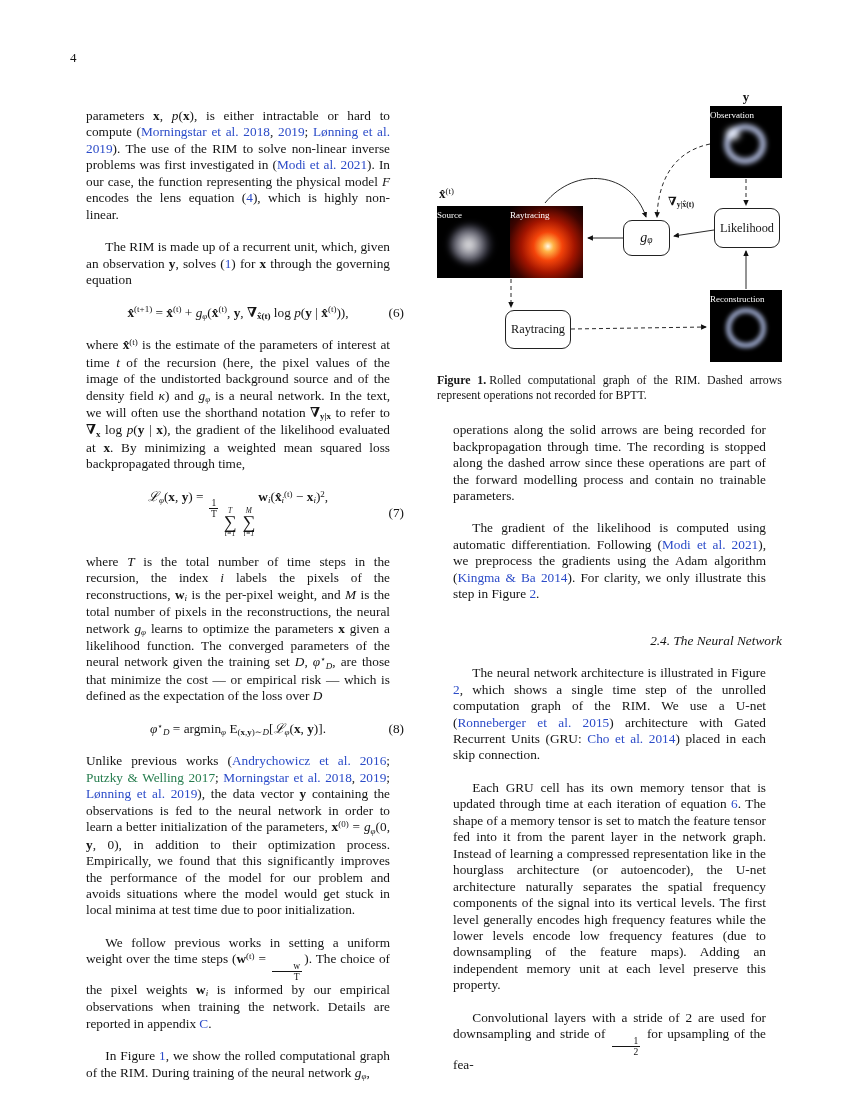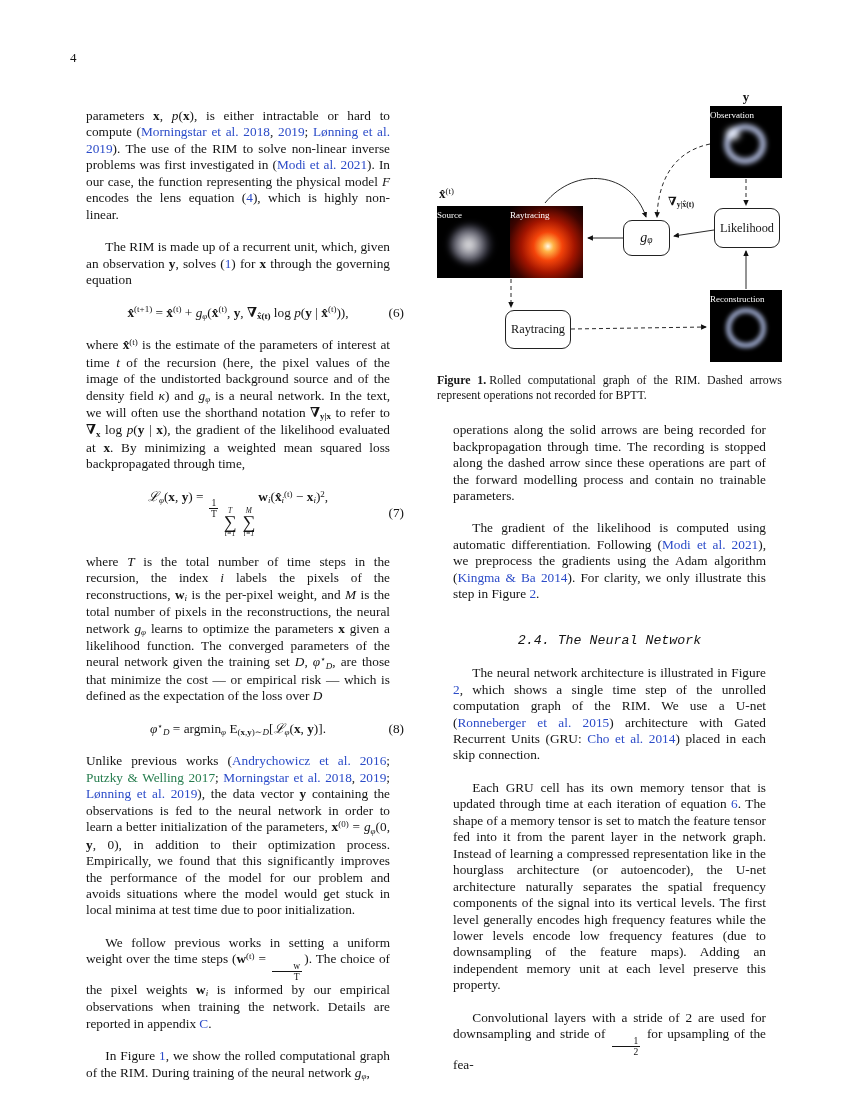--- a/index.html
+++ b/index.html
@@ -28,21 +28,21 @@
   .sub{font-size:0.68em;position:relative;top:0.28em;}
   .frac{display:inline-flex;flex-direction:column;align-items:center;vertical-align:-0.55em;font-size:0.72em;line-height:1.05;margin:0 2px;}
   .fn{border-bottom:1px solid #141414;padding:0 2px;}
   .fd{padding:0 2px;}
   .bigsum{display:inline-flex;flex-direction:column;align-items:center;vertical-align:-0.9em;line-height:0.92;margin:0 3px;}
   .slim{font-size:0.55em;font-style:italic;}
   .sig{font-size:1.35em;}
   .eq{position:relative;display:flex;align-items:center;justify-content:center;margin:8px 0;line-height:1.25;}
   .eqm{text-align:center;padding:0 18px;}
   .eqn{position:absolute;right:2px;top:50%;transform:translateY(-50%);}
-  .shead{font-style:italic;text-align:center;margin:30px 0 8px;font-family:Liberation Mono, monospace;}
+  .shead{font-style:italic;text-align:right;margin:30px 0 8px;}
 
   
   .figure{width:345px;margin:0 0 20px 0;}
   .fig-canvas{position:relative;width:345px;height:276px;}
   .fig-canvas svg{position:absolute;left:0;top:0;z-index:1;}
   .imgbox{position:absolute;background:#000;overflow:hidden;z-index:2;}
   .imglabel{position:absolute;top:1px;left:0;width:100%;color:#fff;font-size:9px;z-index:3;}
   .obs{left:273px;top:14px;width:72px;height:72px;}
   .src{left:0;top:114px;width:95px;height:72px;}
   .conv{left:73px;top:114px;width:73px;height:72px;}

